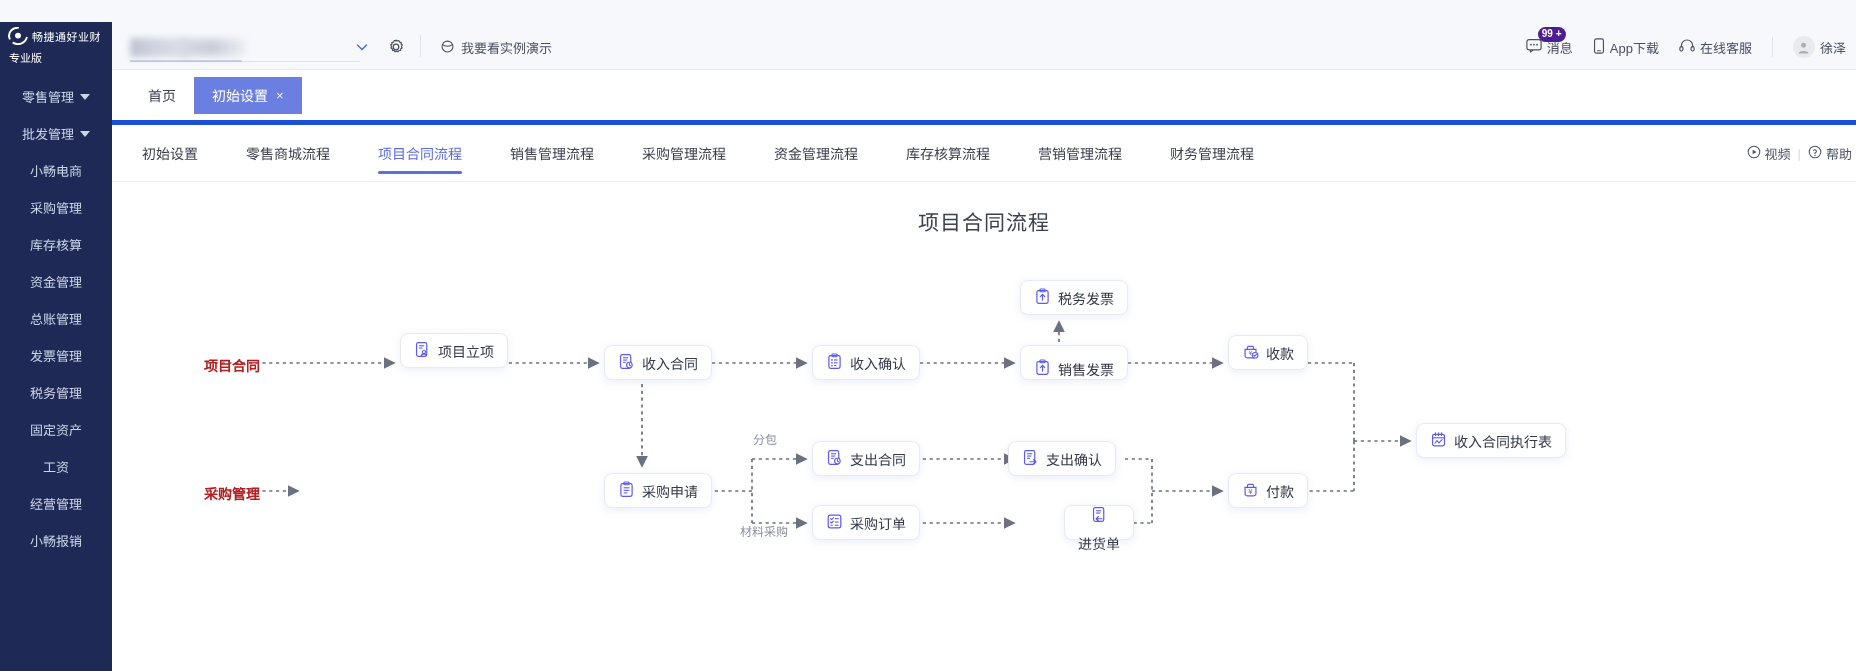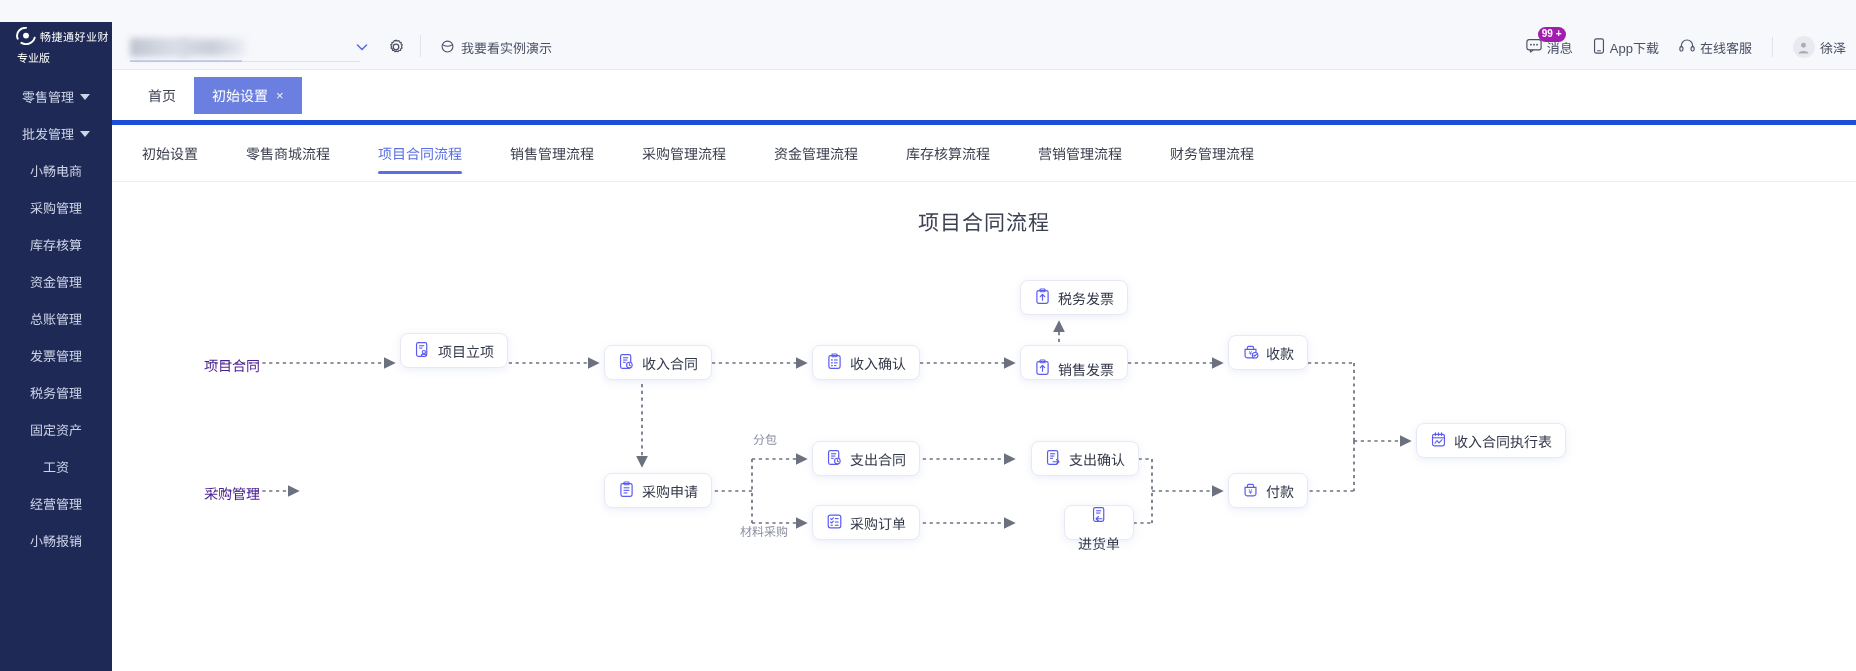--- a/index.html
+++ b/index.html
@@ -13,21 +13,21 @@
 
   
   .topbar{
     position:absolute; left:0; top:22px; right:0; height:48px;
     background:#f7f8fc; display:flex; align-items:center;
     border-bottom:1px solid #e8eaf1;
   }
   .logo-box{
     position:absolute; left:0; top:22px; width:112px; height:48px;
     background:#1e2a55; color:#fff; z-index:5;
-    display:flex; flex-direction:column; justify-content:center; padding-left:16px;
+    display:flex; flex-direction:column; justify-content:center; padding-left:8px;
   }
   .logo-row{ display:flex; align-items:center; gap:4px; }
   .logo-mark{ width:20px; height:18px; flex:0 0 20px; }
   .logo-text{ font-size:11px; letter-spacing:.5px; white-space:nowrap; color:#ffffff;}
   .logo-sub{ font-size:11px; margin-top:4px; color:#ffffff; padding-left:1px; }
 
   .search-wrap{
     position:absolute; left:130px; top:36px; width:230px; height:26px;
     border-bottom:1px solid #dfe2ea;
   }
@@ -51,21 +51,21 @@
     position:absolute; left:440px; top:38px; display:flex; align-items:center; gap:6px;
     font-size:13px; color:#4a4f63; white-space:nowrap;
   }
 
   .hdr-right{
     position:absolute; right:10px; top:36px; display:flex; align-items:center; gap:20px;
     font-size:13px; color:#4a4f63;
   }
   .hdr-item{ display:flex; align-items:center; gap:5px; position:relative; white-space:nowrap; }
   .badge{
-    position:absolute; left:12px; top:-11px; background:#a21caf; color:#fff;
+    position:absolute; left:12px; top:-11px; background:#4c1d95; color:#fff;
     font-size:10px; line-height:14px; height:15px; padding:0 4px; border-radius:8px;
     font-weight:bold;
   }
   .hdr-sep{ width:1px; height:20px; background:#e0e3eb; }
   .avatar{
     width:22px; height:22px; border-radius:50%; background:#e8eaef;
     display:flex; align-items:center; justify-content:center;
   }
 
   
@@ -127,21 +127,21 @@
 
   .node{
     position:absolute; height:35px; background:#fff;
     border:1px solid #e7e9f5; border-radius:8px;
     box-shadow:0 2px 8px rgba(106,127,224,.13);
     display:flex; align-items:center; gap:7px; padding:0 13px;
     font-size:14px; color:#33384a; white-space:nowrap; cursor:pointer;
   }
   .node svg{ flex:0 0 17px; }
   .rowlabel{
-    position:absolute; font-size:14px; color:#4c1d95; white-space:nowrap;
+    position:absolute; font-size:14px; color:#b91c1c; white-space:nowrap;font-weight:bold;
   }
   .edgelabel{
     position:absolute; font-size:12px; color:#8c90a0; white-space:nowrap;
   }
 </style>
 </head>
 <body>
 
 <div id="app">
 
@@ -299,20 +299,42 @@
         <div class="subtab">初始设置</div>
         <div class="subtab">零售商城流程</div>
         <div class="subtab active">项目合同流程</div>
         <div class="subtab">销售管理流程</div>
         <div class="subtab">采购管理流程</div>
         <div class="subtab">资金管理流程</div>
         <div class="subtab">库存核算流程</div>
         <div class="subtab">营销管理流程</div>
         <div class="subtab">财务管理流程</div>
       </div>
+    <div class="subnav-right">
+      <span class="sr-item">
+        <span>
+          <svg viewBox="0 0 16 16" width="14" height="14">
+            <circle cx="8" cy="8" r="6.6" fill="none" stroke="#50556a" stroke-width="1.2"></circle>
+            <path d="M6.4 5.3 L11 8 L6.4 10.7 Z" fill="#50556a"></path>
+          </svg>
+        </span>
+        <span>视频</span>
+      </span>
+      <span class="sr-sep">|</span>
+      <span class="sr-item">
+        <span>
+          <svg viewBox="0 0 16 16" width="14" height="14">
+            <circle cx="8" cy="8" r="6.6" fill="none" stroke="#50556a" stroke-width="1.2"></circle>
+            <path d="M6.3 6.2 A1.8 1.8 0 1 1 8 9 V10" fill="none" stroke="#50556a" stroke-width="1.2" stroke-linecap="round"></path>
+            <circle cx="8" cy="11.9" r="0.75" fill="#50556a"></circle>
+          </svg>
+        </span>
+        <span>帮助</span>
+      </span>
+    </div>
   </div>
 
   <div class="canvas">
     <div class="flow-title">项目合同流程</div>
 
     <svg id="flowsvg">
       <defs>
         <marker id="ah" markerWidth="7" markerHeight="7" refX="6" refY="3.5" orient="auto">
           <path d="M0 0 L7 3.5 L0 7 Z" fill="#6c7180"></path>
         </marker>
@@ -449,21 +471,21 @@
           <span><svg viewBox="0 0 20 20" width="17" height="17">
               <rect x="3" y="2" width="12" height="16" rx="2" fill="none" stroke="#5b5bf0" stroke-width="1.4"></rect>
               <line x1="6" y1="5.6" x2="12" y2="5.6" stroke="#5b5bf0" stroke-width="1.3"></line>
               <line x1="6" y1="8.3" x2="11" y2="8.3" stroke="#5b5bf0" stroke-width="1.3"></line>
               <line x1="6" y1="11" x2="9" y2="11" stroke="#5b5bf0" stroke-width="1.3"></line>
               <circle cx="13.4" cy="14.2" r="3.3" fill="#fff" stroke="#5b5bf0" stroke-width="1.3"></circle>
               <path d="M13.4 12.4 V14.3 L14.8 15.1" fill="none" stroke="#5b5bf0" stroke-width="1.2" stroke-linecap="round"></path>
             </svg></span>
           <span>支出合同</span>
         </div>
-        <div class="node" style="left: 919px; top: 259px;">
+        <div class="node" style="left: 896px; top: 259px;">
           <span><svg viewBox="0 0 20 20" width="17" height="17">
               <rect x="3" y="2" width="12" height="16" rx="2" fill="none" stroke="#5b5bf0" stroke-width="1.4"></rect>
               <line x1="6" y1="5.6" x2="12" y2="5.6" stroke="#5b5bf0" stroke-width="1.3"></line>
               <line x1="6" y1="8.3" x2="11" y2="8.3" stroke="#5b5bf0" stroke-width="1.3"></line>
               <line x1="6" y1="11" x2="9.4" y2="11" stroke="#5b5bf0" stroke-width="1.3"></line>
               <path d="M9.4 15 H16 M13.6 12.4 L16.4 15 L13.6 17.6" fill="none" stroke="#5b5bf0" stroke-width="1.4" stroke-linecap="round" stroke-linejoin="round"></path>
             </svg></span>
           <span>支出确认</span>
         </div>
         <div class="node" style="left: 700px; top: 323px;">

